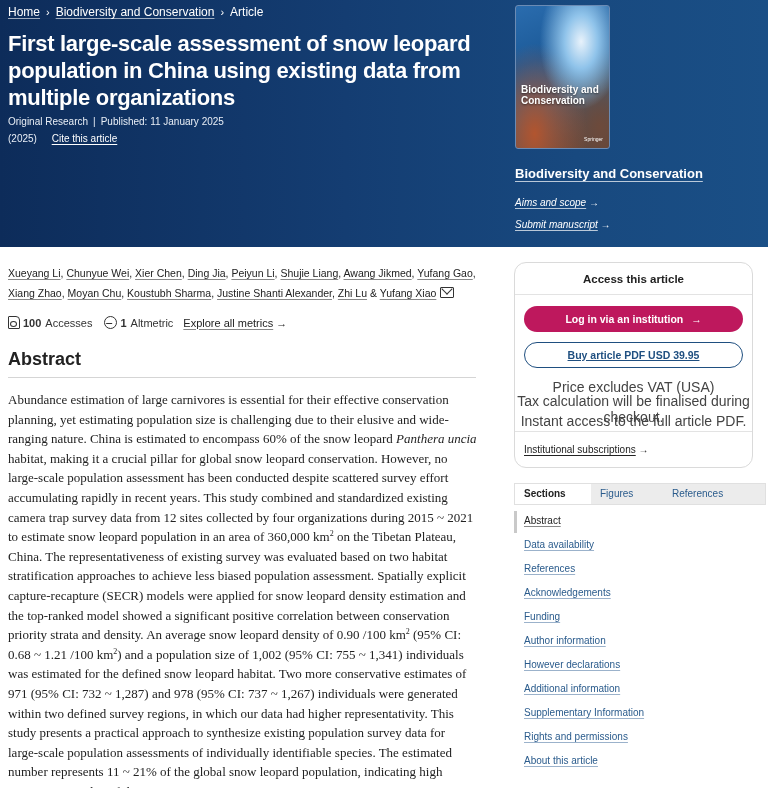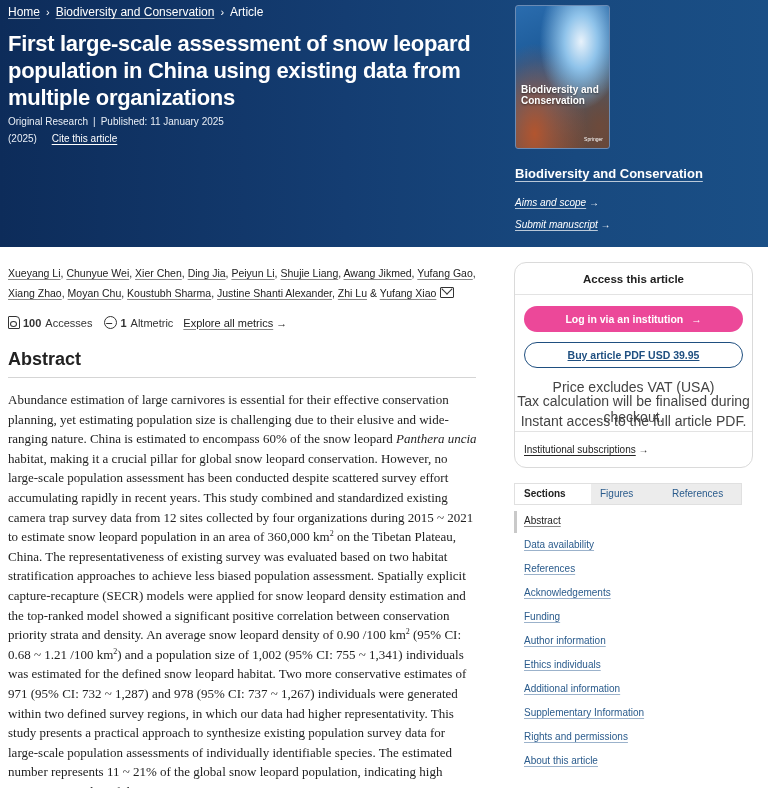--- a/index.html
+++ b/index.html
@@ -70,35 +70,35 @@
     .abstract-body sup { font-size: 8px; line-height: 0; vertical-align: 5px; }
 
     
     .access-box {
       position: absolute; left: 514px; top: 262px; width: 239px; height: 206px;
       border: 1px solid #dadada; border-radius: 12px; background: #fff;
     }
     .access-box .hd { height: 32px; line-height: 32px; text-align: center; font-size: 11.5px; font-weight: bold; color: #222; border-bottom: 1px solid #e3e3e3; }
     .btn-login {
       position: absolute; left: 9px; top: 43px; width: 219px; height: 26px; border-radius: 13px;
-      background: #ec4899; color: #fff; font-size: 10.5px; font-weight: bold; text-align: center; line-height: 26px;
+      background: #be185d; color: #fff; font-size: 10.5px; font-weight: bold; text-align: center; line-height: 26px;
     }
     .btn-buy {
       position: absolute; left: 9px; top: 79px; width: 219px; height: 26px; border-radius: 13px;
       border: 1.3px solid #1f4f80; color: #1f4f80; background: #fff; font-size: 10.5px; font-weight: bold; text-align: center; line-height: 24px; text-decoration: underline;
     }
     .access-box .note { position: absolute; left: 0; width: 100%; text-align: center; font-size: 14px; color: #444; }
     .access-box .n1 { top: 116px; }
     .access-box .n2 { top: 130px; }
     .access-box .n3 { top: 150px; }
     .access-box .ft { position: absolute; left: 0; top: 168px; width: 100%; border-top: 1px solid #e3e3e3; }
     .access-box .ft a { position: absolute; left: 9px; top: 12px; font-size: 10px; color: #222; white-space: nowrap; }
     .access-box .ft a .txt { text-decoration: underline; text-underline-offset: 2px; }
 
-    .tabs { position: absolute; left: 514px; top: 483px; width: 228px; height: 22px; display: flex; background: #ececec; border: 1px solid #e0e0e0; }
+    .tabs { position: absolute; left: 514px; top: 483px; width: 252px; height: 22px; display: flex; background: #ececec; border: 1px solid #e0e0e0; }
     .tab { height: 20px; line-height: 20px; font-size: 10px; padding-left: 9px; color: #2a5b8c; }
     .tab.active { background: #fff; color: #222; font-weight: bold; }
     .tab.t1 { width: 76px; } .tab.t2 { width: 72px; } .tab.t3 { flex: 1; }
 
     .sections { position: absolute; left: 514px; top: 510px; }
     .sections .active-bar { position: absolute; left: 0; top: 1px; width: 3px; height: 22px; background: #c9c9c9; }
     .sec-item { position: absolute; left: 10px; font-size: 10px; white-space: nowrap; color: #2a5b8c; text-decoration: underline; text-underline-offset: 2px; text-decoration-color: #9bb2cb; }
     .sec-item.current { color: #222; text-decoration-color: #888; }
   </style>
 </head>
@@ -188,18 +188,18 @@
 </div>
 
 <div class="sections">
   <div class="active-bar"></div>
   <a class="sec-item current" style="top:5px">Abstract</a>
   <a class="sec-item" style="top:29px">Data availability</a>
   <a class="sec-item" style="top:53px">References</a>
   <a class="sec-item" style="top:77px">Acknowledgements</a>
   <a class="sec-item" style="top:101px">Funding</a>
   <a class="sec-item" style="top:125px">Author information</a>
-  <a class="sec-item" style="top:149px">Ethics individuals</a>
+  <a class="sec-item" style="top:149px">However declarations</a>
   <a class="sec-item" style="top:173px">Additional information</a>
   <a class="sec-item" style="top:197px">Supplementary Information</a>
   <a class="sec-item" style="top:221px">Rights and permissions</a>
   <a class="sec-item" style="top:245px">About this article</a>
 </div>
 
 </body></html>

